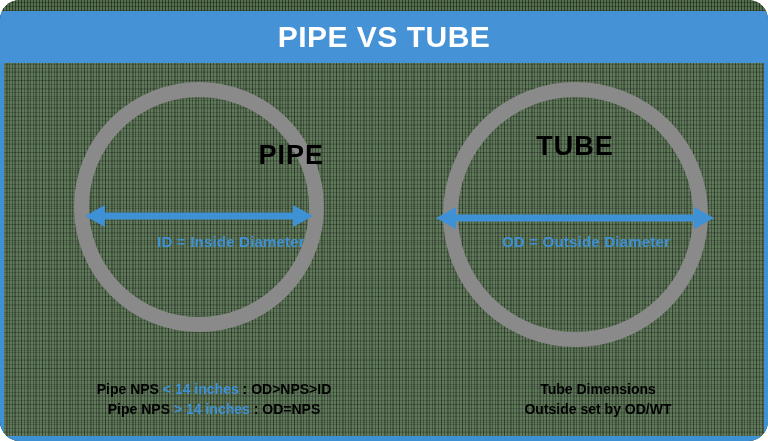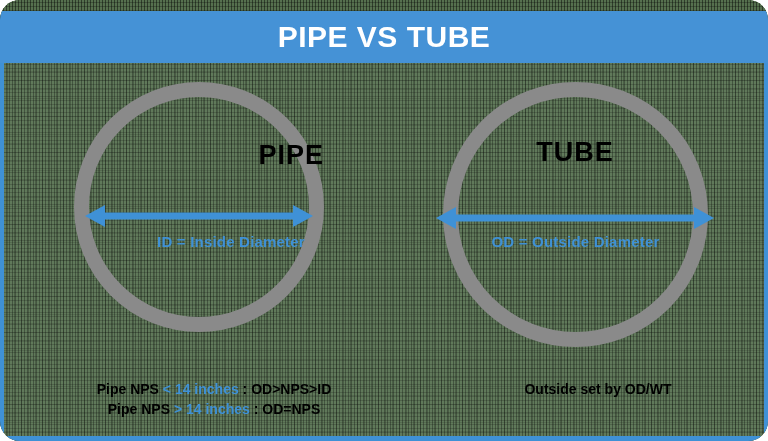--- a/index.html
+++ b/index.html
@@ -90,39 +90,39 @@
   .shape-label {
     position: absolute;
     color: #000000;
     font-size: 27px;
     font-weight: bold;
     letter-spacing: 1px;
     white-space: nowrap;
     text-align: center;
   }
   #label-pipe { left: 74px;  top: 140px; width: 250px; text-align: right; }
-  #label-tube { left: 443px; top: 137px; width: 264px; }
+  #label-tube { left: 443px; top: 131px; width: 264px; }
 
   
   .arrow-svg { position: absolute; }
   #arrow-pipe { left: 85px;  top: 203px; }
   #arrow-tube { left: 436px; top: 205px; }
 
   
   .diam-caption {
     position: absolute;
     color: #3f91d6;
     font-size: 15px;
     font-weight: bold;
     white-space: nowrap;
     text-align: center;
     letter-spacing: .2px;
   }
   #caption-pipe { left: 74px;  top: 233px; width: 250px; padding-left: 32px; }
-  #caption-tube { left: 443px; top: 233px; width: 265px; }
+  #caption-tube { left: 443px; top: 233px; width: 286px; }
 
   
   .footnote {
     position: absolute;
     font-size: 14px;
     font-weight: bold;
     line-height: 20px;
     white-space: nowrap;
     color: #000000;
   }
@@ -172,16 +172,17 @@
 
   <svg class="arrow-svg" id="arrow-tube" width="278" height="26" viewBox="0 0 278 26">
     <line x1="14" y1="13" x2="264" y2="13" stroke="#3f91d6" stroke-width="7"></line>
     <polygon points="0,13 20,2 20,24" fill="#3f91d6"></polygon>
     <polygon points="278,13 258,2 258,24" fill="#3f91d6"></polygon>
   </svg>
 
   <div class="diam-caption" id="caption-tube">OD = Outside Diameter</div>
 
   <div class="footnote" id="footnote-tube">
+    <span class="fn-line">Tube Dimensions</span>
     <span class="fn-line">Outside set by OD/WT</span>
   </div>
 
 </div>
 
 </body></html>

